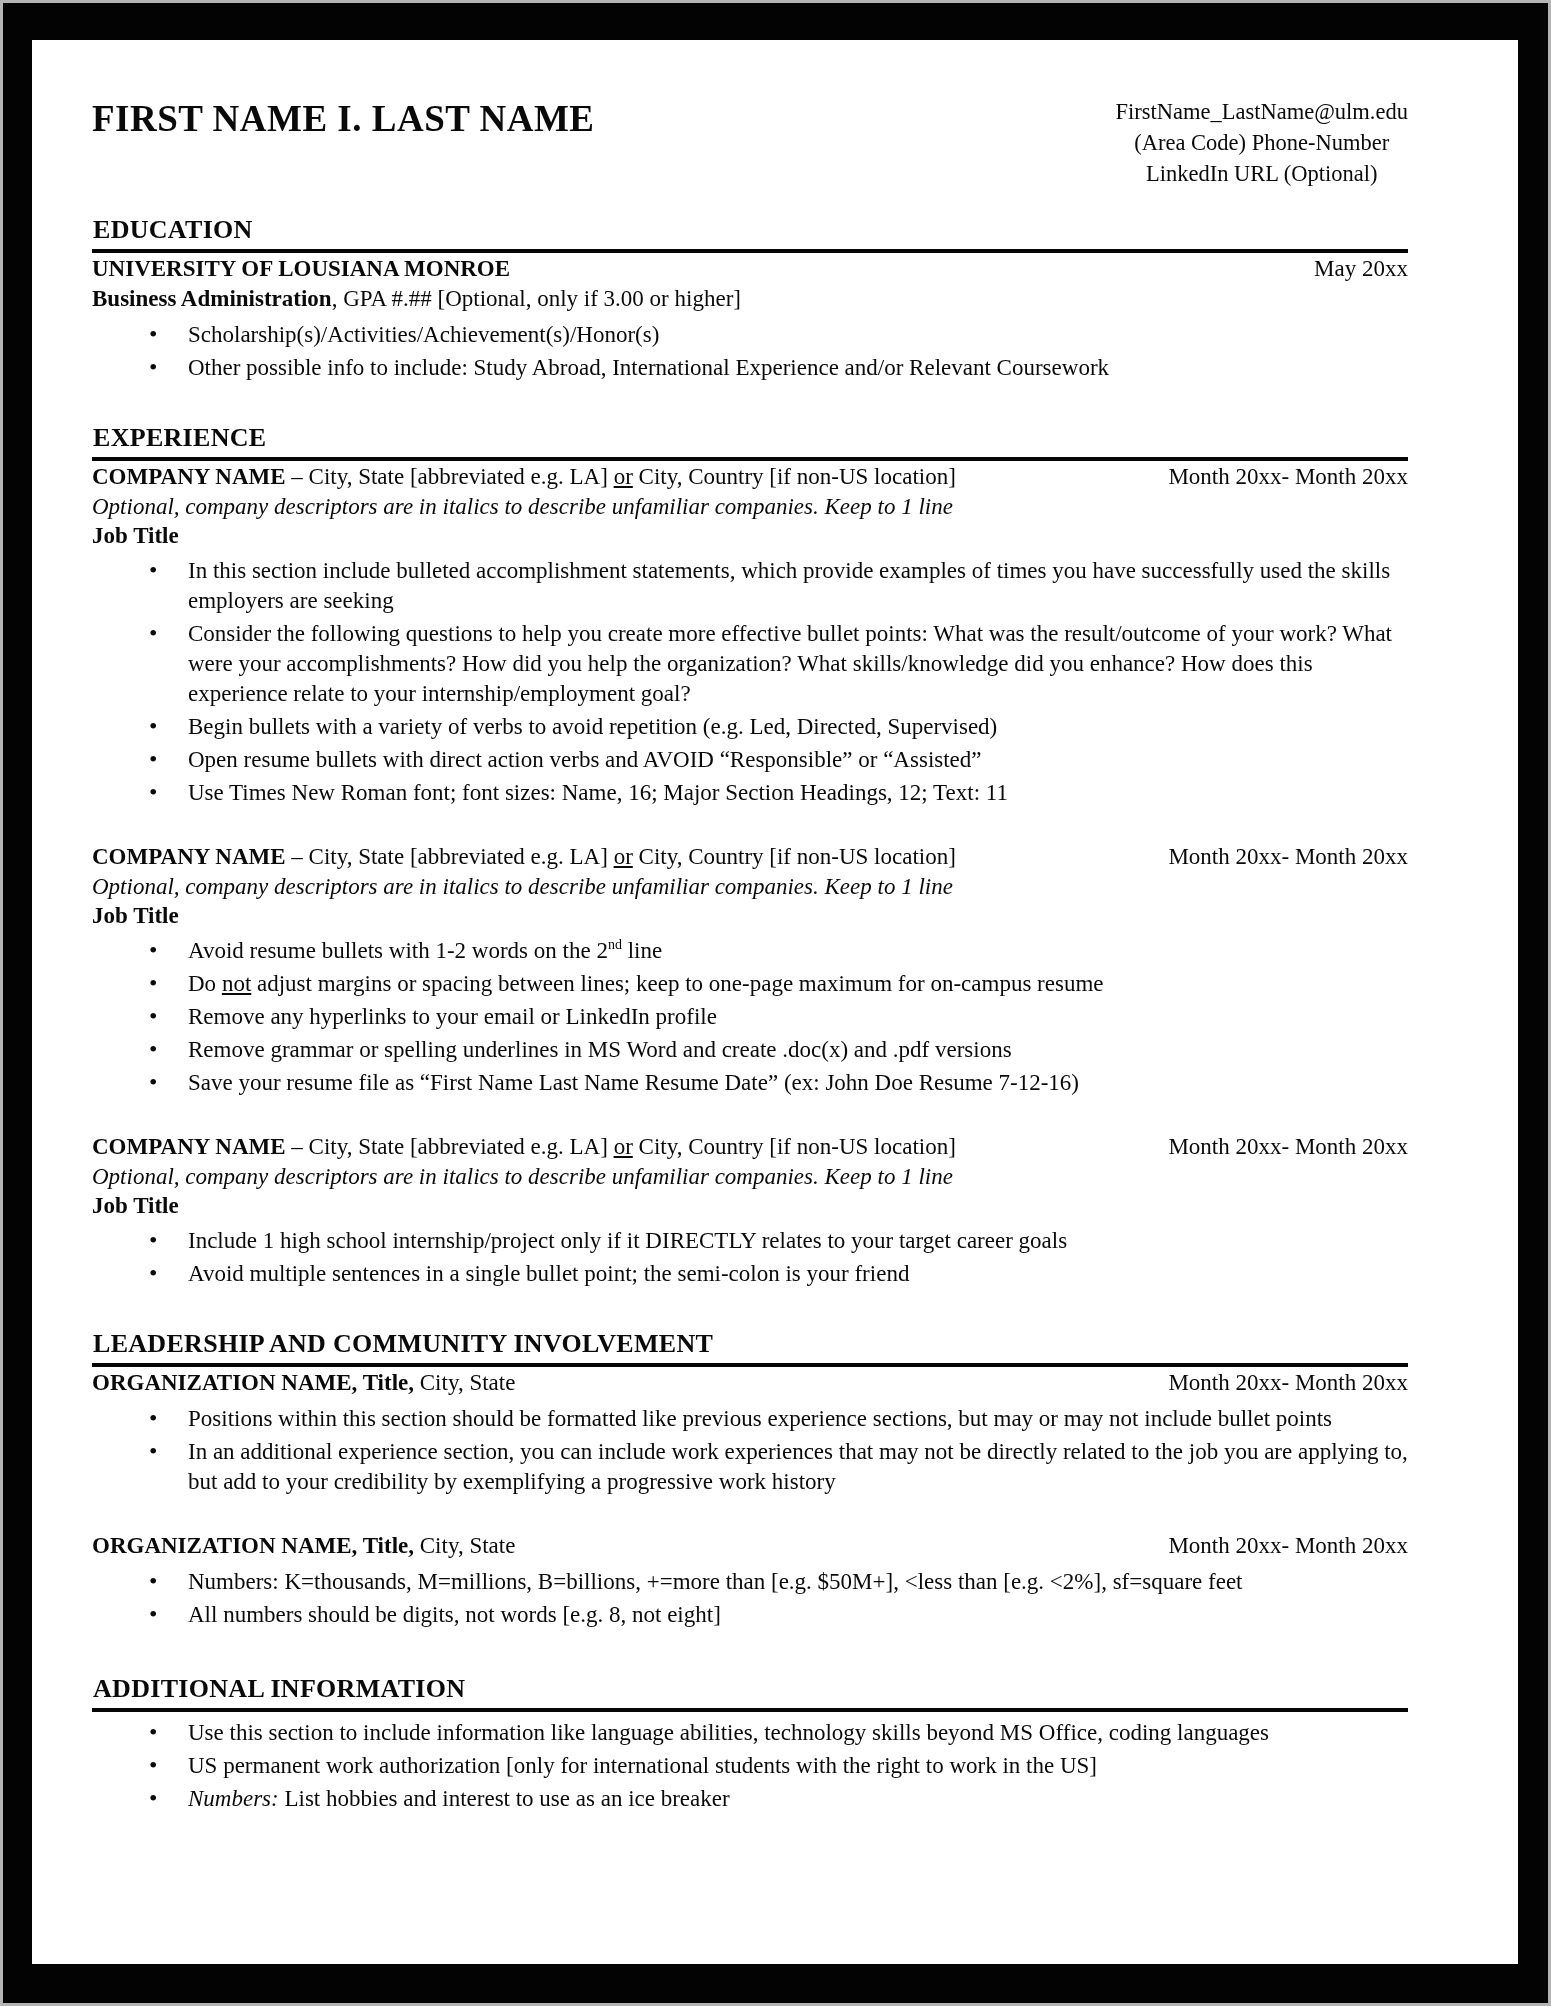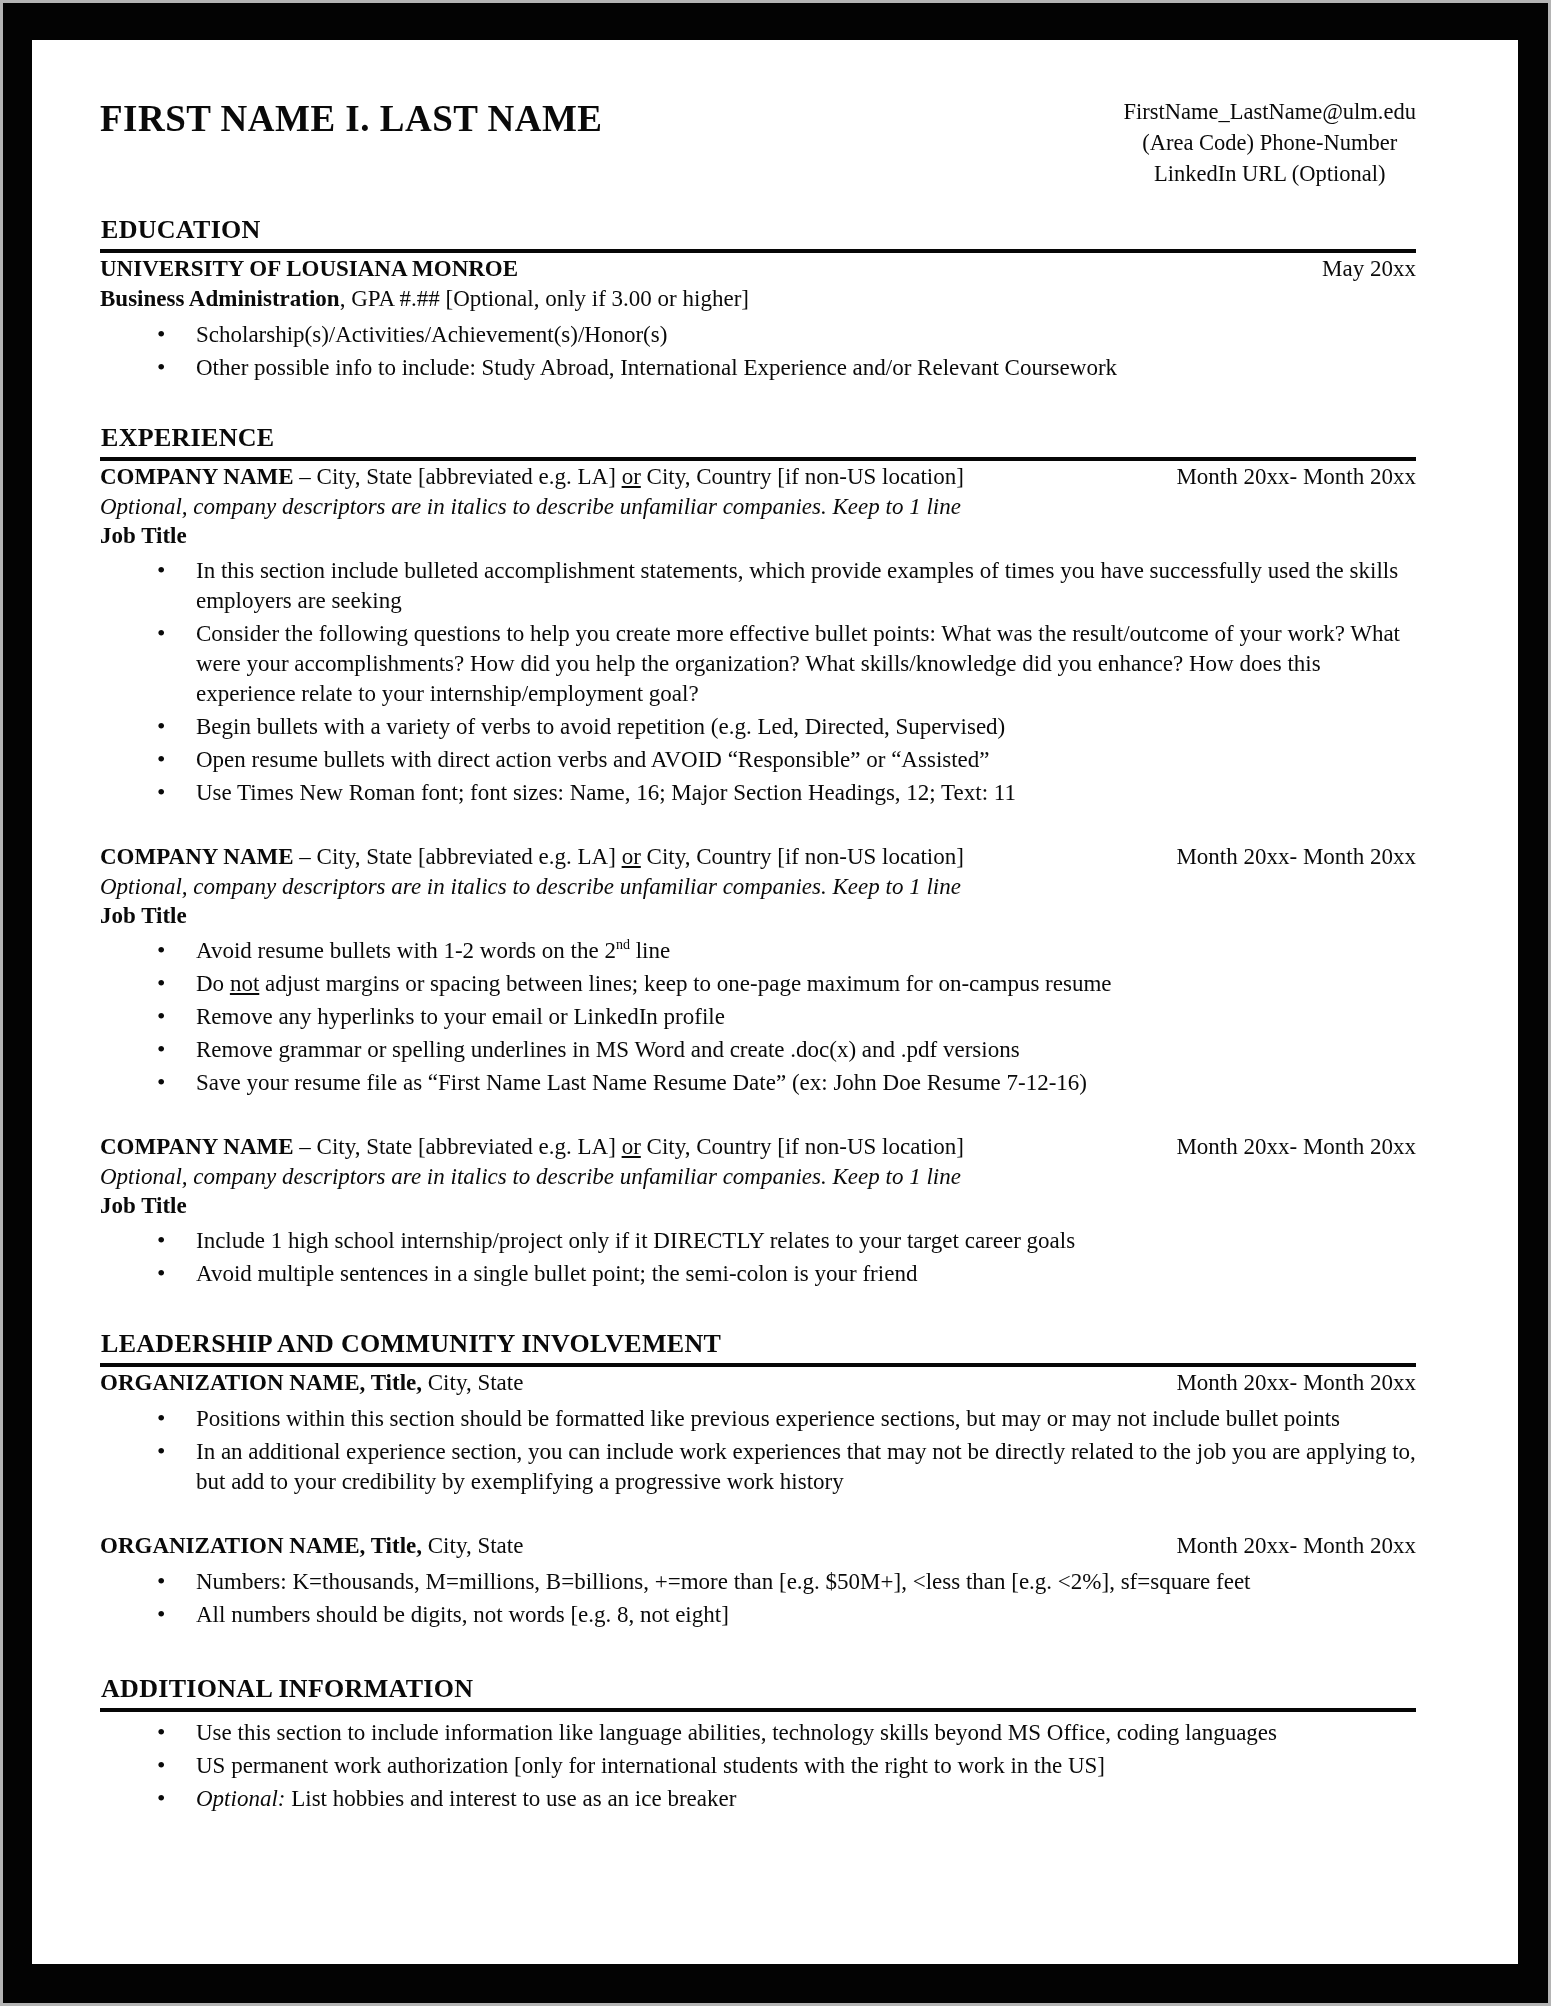--- a/index.html
+++ b/index.html
@@ -1,21 +1,21 @@
 <!DOCTYPE html>
 <html><head>
 <meta charset="utf-8">
 <style>
   * { margin:0; padding:0; box-sizing:border-box; }
   html,body { background:#9e9e9e; }
   body { font-family:"Liberation Serif", serif; color:#0a0a0a; }
   .canvas { position:relative; width:1551px; height:2006px; background:#b4b4b4; overflow:hidden; }
   .frame { position:absolute; left:3px; top:3px; right:3px; bottom:3px; background:#030303; }
   .page { position:absolute; left:29px; top:37px; width:1486px; height:1924px; background:#ffffff; }
-  .content { position:absolute; left:68px; top:0; width:1316px; }
+  .content { position:absolute; left:60px; top:0; width:1316px; }
 
   .header { display:flex; justify-content:space-between; align-items:flex-start; padding-top:56px; }
   .name { font-size:37px; font-weight:bold; letter-spacing:0.5px; line-height:46px; }
   .contact { text-align:center; font-size:22.5px; line-height:31px; }
 
   h2.sec { font-size:26px; font-weight:bold; letter-spacing:0.3px;
            border-bottom:4px solid #060606; padding:0 0 4px 1px; margin-bottom:1px; }
   section.edu h2.sec { margin-top:26px; }
   section.exp h2.sec { margin-top:40px; }
   section.lead h2.sec { margin-top:40px; }
@@ -144,20 +144,20 @@
               <li>All numbers should be digits, not words [e.g. 8, not eight]</li>
             </ul>
           </div>
         </section>
 
         <section class="addl">
           <h2 class="sec">ADDITIONAL INFORMATION</h2>
           <ul class="bullets">
             <li>Use this section to include information like language abilities, technology skills beyond MS Office, coding languages</li>
             <li>US permanent work authorization [only for international students with the right to work in the US]</li>
-            <li><span class="i">Optional:</span><span> List hobbies and interest to use as an ice breaker</span></li>
+            <li><span class="i">Numbers:</span><span> List hobbies and interest to use as an ice breaker</span></li>
           </ul>
         </section>
 
       </div>
     </div>
   </div>
 </div>
 
 </body></html>

